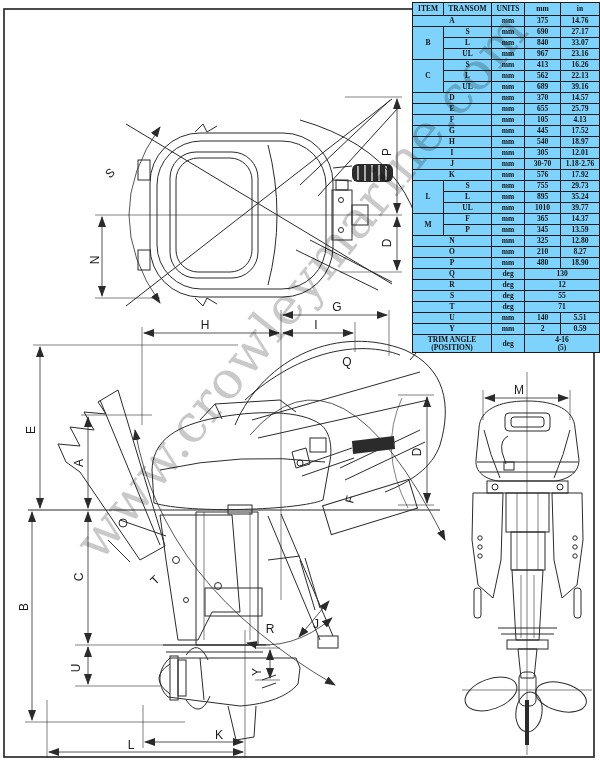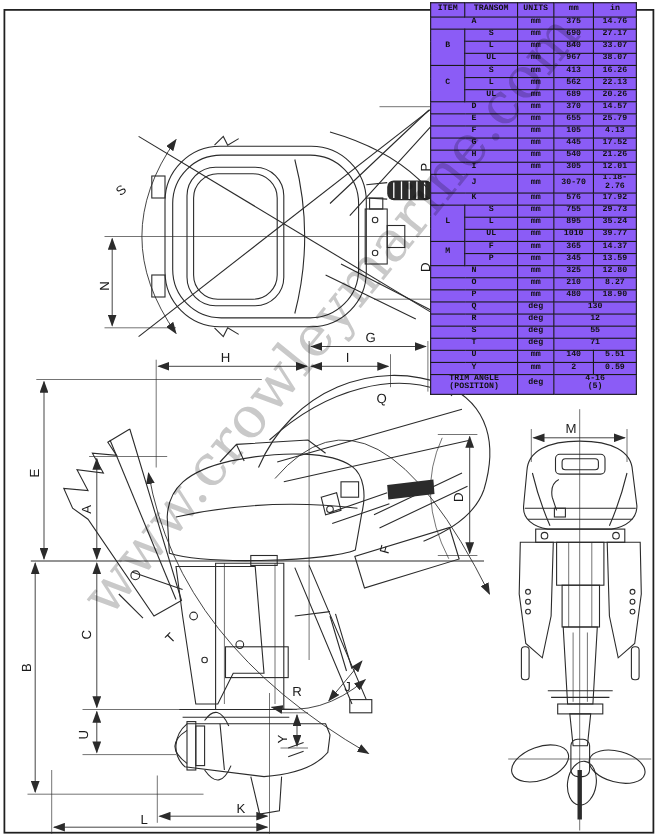--- a/index.html
+++ b/index.html
@@ -1,23 +1,23 @@
 <!DOCTYPE html>
 <html><head>
 <meta charset="utf-8">
 <style>
   html,body{margin:0;padding:0;background:#fff;}
   .page{position:relative;width:600px;height:764px;background:#ffffff;overflow:hidden;
         font-family:"Liberation Sans",sans-serif;}
   .page svg{position:absolute;left:0;top:0;z-index:1;}
 
   
-  table.dims{position:absolute;left:391px;top:2px;width:187px;z-index:2;
-             border-collapse:collapse;table-layout:fixed;background:#8b5cf6;
-             font-family:Liberation Mono, monospace;font-size:7.5px;line-height:1.05;color:#111;}
+  table.dims{position:absolute;left:412px;top:2px;width:187px;z-index:2;
+             border-collapse:collapse;table-layout:fixed;background:#7dd3fc;
+             font-family:Liberation Serif, serif;font-size:7.5px;line-height:1.05;color:#111;}
   table.dims td,table.dims th{border:1px solid #1a1a1a;text-align:center;vertical-align:middle;
              padding:0;height:10px;overflow:hidden;white-space:pre-line;font-weight:bold;}
   table.dims th{height:12px;}
   table.dims tr.tall td{height:17px;}
   col.c-item{width:31px;} col.c-transom{width:48px;} col.c-units{width:33px;}
   col.c-mm{width:36px;} col.c-in{width:39px;}
 
   
   .watermark{position:absolute;left:86px;top:522px;z-index:3;pointer-events:none;
              transform:rotate(-51deg);transform-origin:0 50%;
@@ -293,40 +293,40 @@
         <tr>
           <td>L</td>
           <td>mm</td>
           <td>840</td>
           <td>33.07</td>
         </tr>
         <tr>
           <td>UL</td>
           <td>mm</td>
           <td>967</td>
-          <td>38.07</td>
+          <td>23.16</td>
         </tr>
         <tr>
           <td rowspan="3">C</td>
           <td>S</td>
           <td>mm</td>
           <td>413</td>
           <td>16.26</td>
         </tr>
         <tr>
           <td>L</td>
           <td>mm</td>
           <td>562</td>
           <td>22.13</td>
         </tr>
         <tr>
           <td>UL</td>
           <td>mm</td>
           <td>689</td>
-          <td>20.26</td>
+          <td>39.16</td>
         </tr>
         <tr>
           <td colspan="2">D</td>
           <td>mm</td>
           <td>370</td>
           <td>14.57</td>
         </tr>
         <tr>
           <td colspan="2">E</td>
           <td>mm</td>
@@ -342,21 +342,21 @@
         <tr>
           <td colspan="2">G</td>
           <td>mm</td>
           <td>445</td>
           <td>17.52</td>
         </tr>
         <tr>
           <td colspan="2">H</td>
           <td>mm</td>
           <td>540</td>
-          <td>21.26</td>
+          <td>18.97</td>
         </tr>
         <tr>
           <td colspan="2">I</td>
           <td>mm</td>
           <td>305</td>
           <td>12.01</td>
         </tr>
         <tr>
           <td colspan="2">J</td>
           <td>mm</td>

